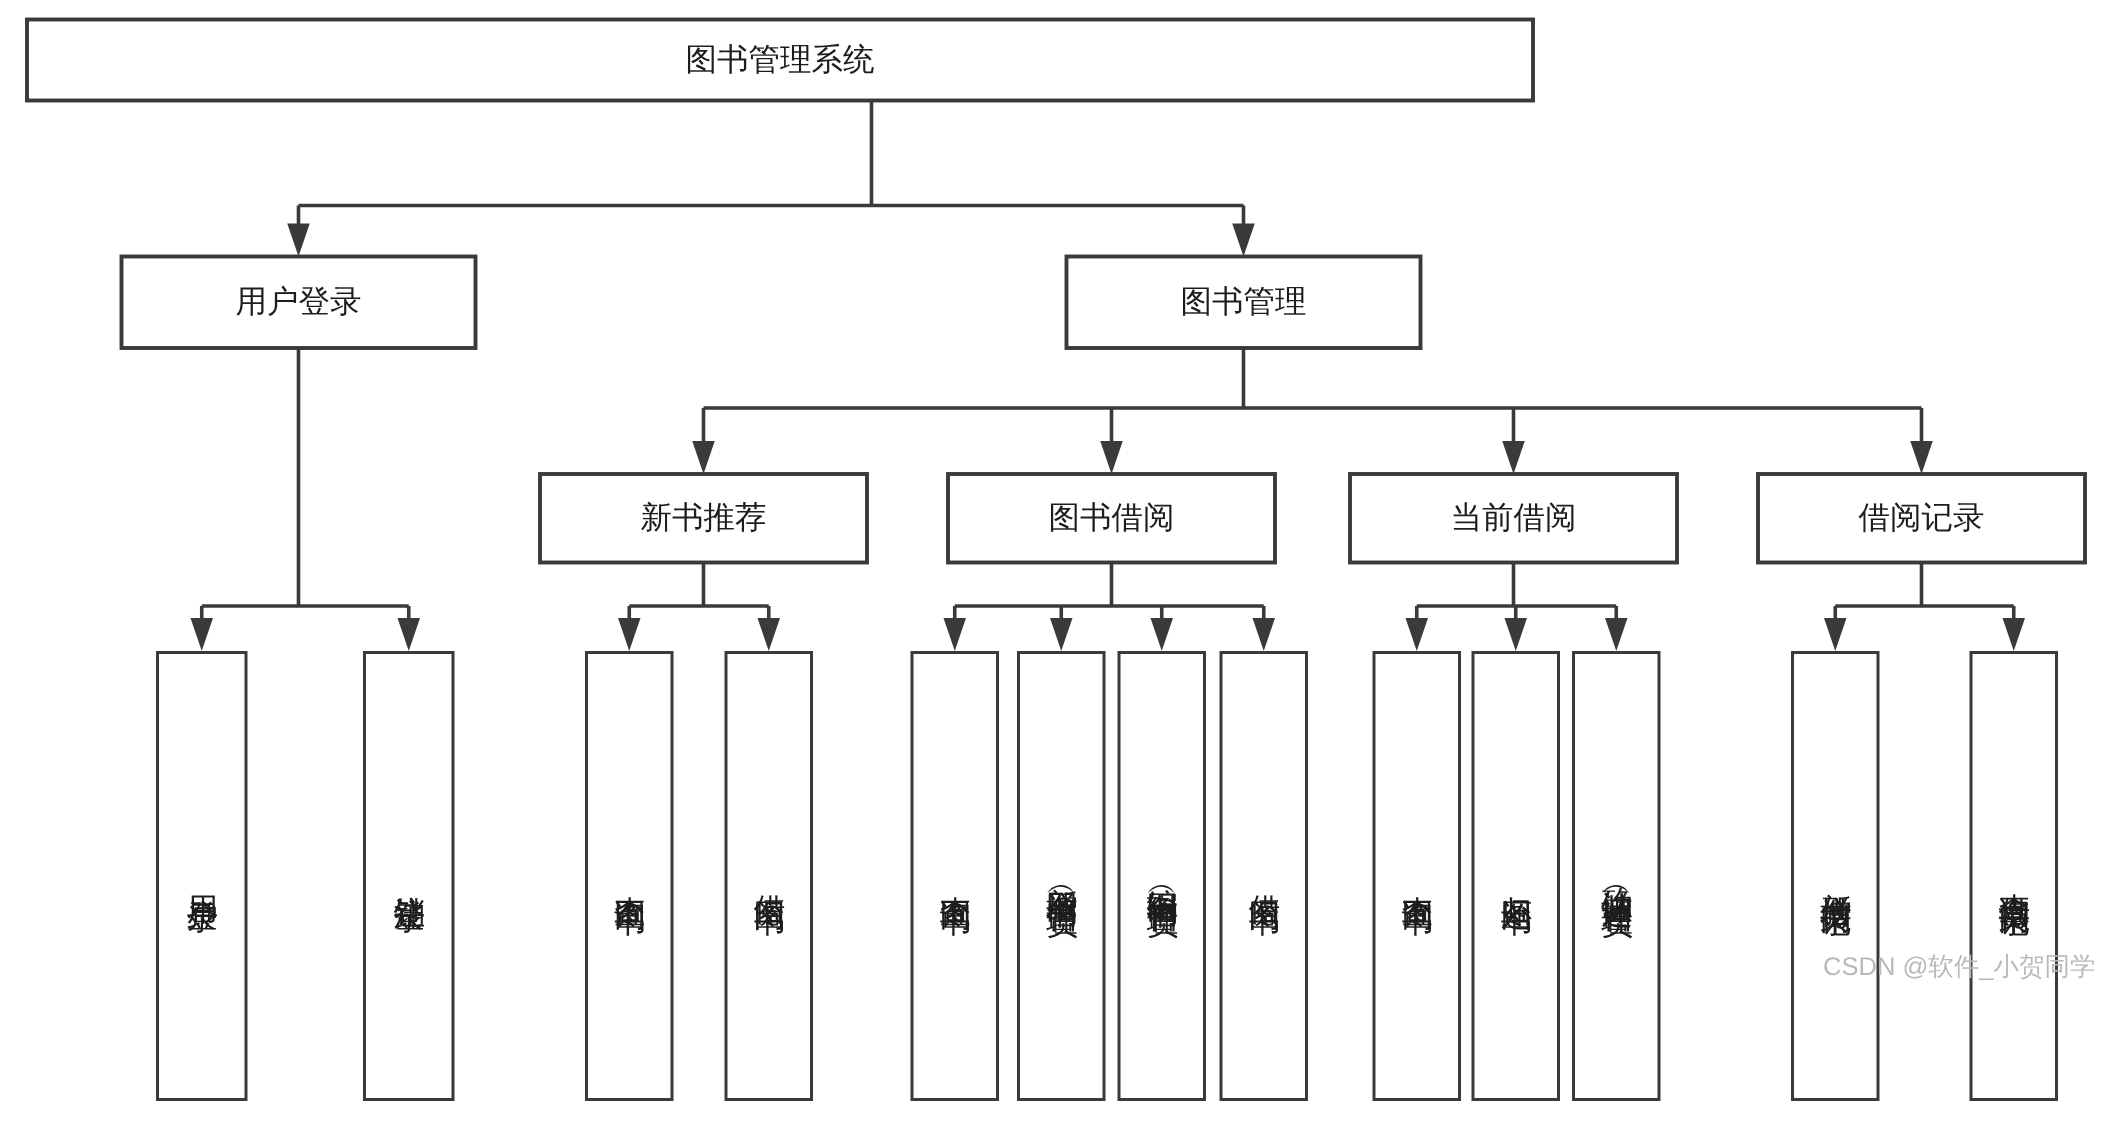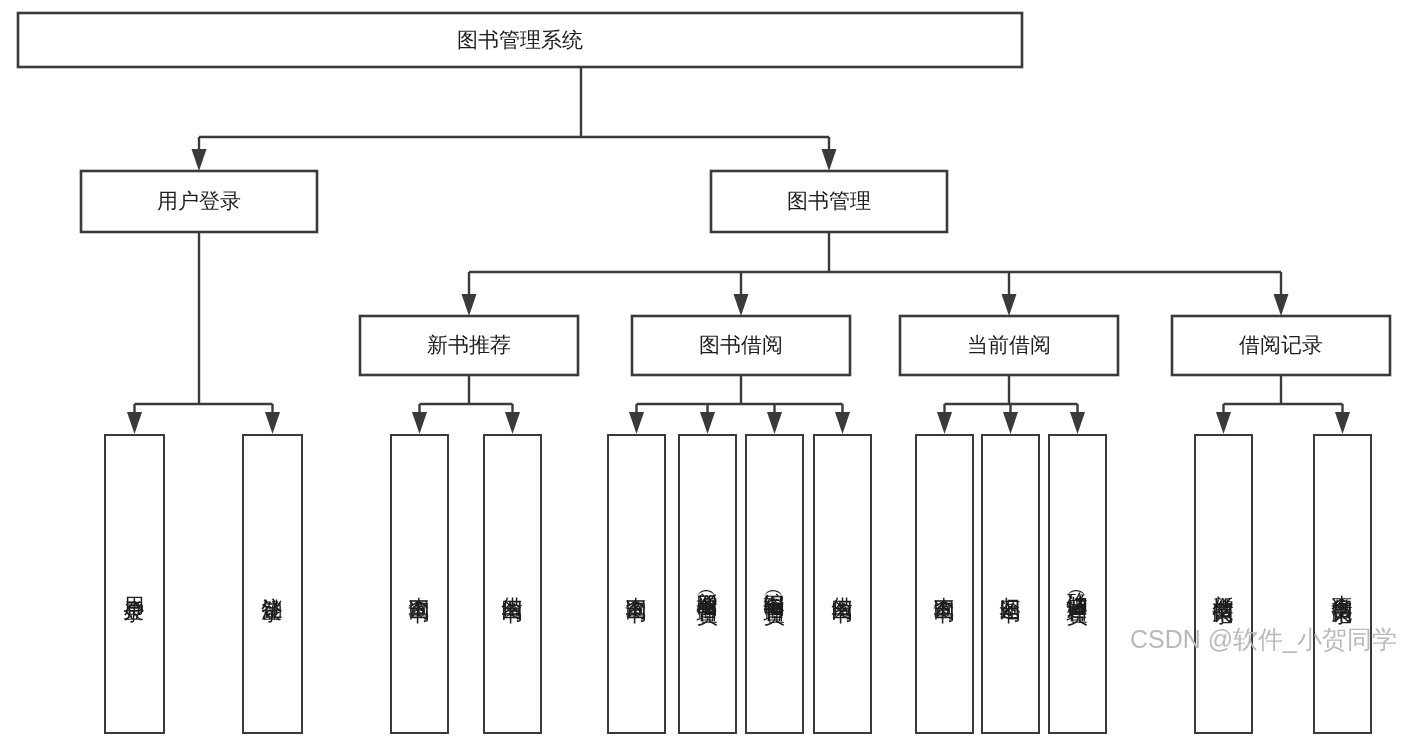--- a/index.html
+++ b/index.html
@@ -67,21 +67,21 @@
     display: flex;
     align-items: center;
     justify-content: center;
     overflow: hidden;
   }
   .watermark {
     position: absolute;
     right: 8px;
     bottom: 4px;
     font-family: "Liberation Sans", "DejaVu Sans", sans-serif;
-    font-size: 25px;
+    font-size: 17px;
     color: #b9b9b9;
     white-space: nowrap;
     pointer-events: none;
   }
 </style>
 </head>
 <body>
 
 <div id="diagram-root">
 

